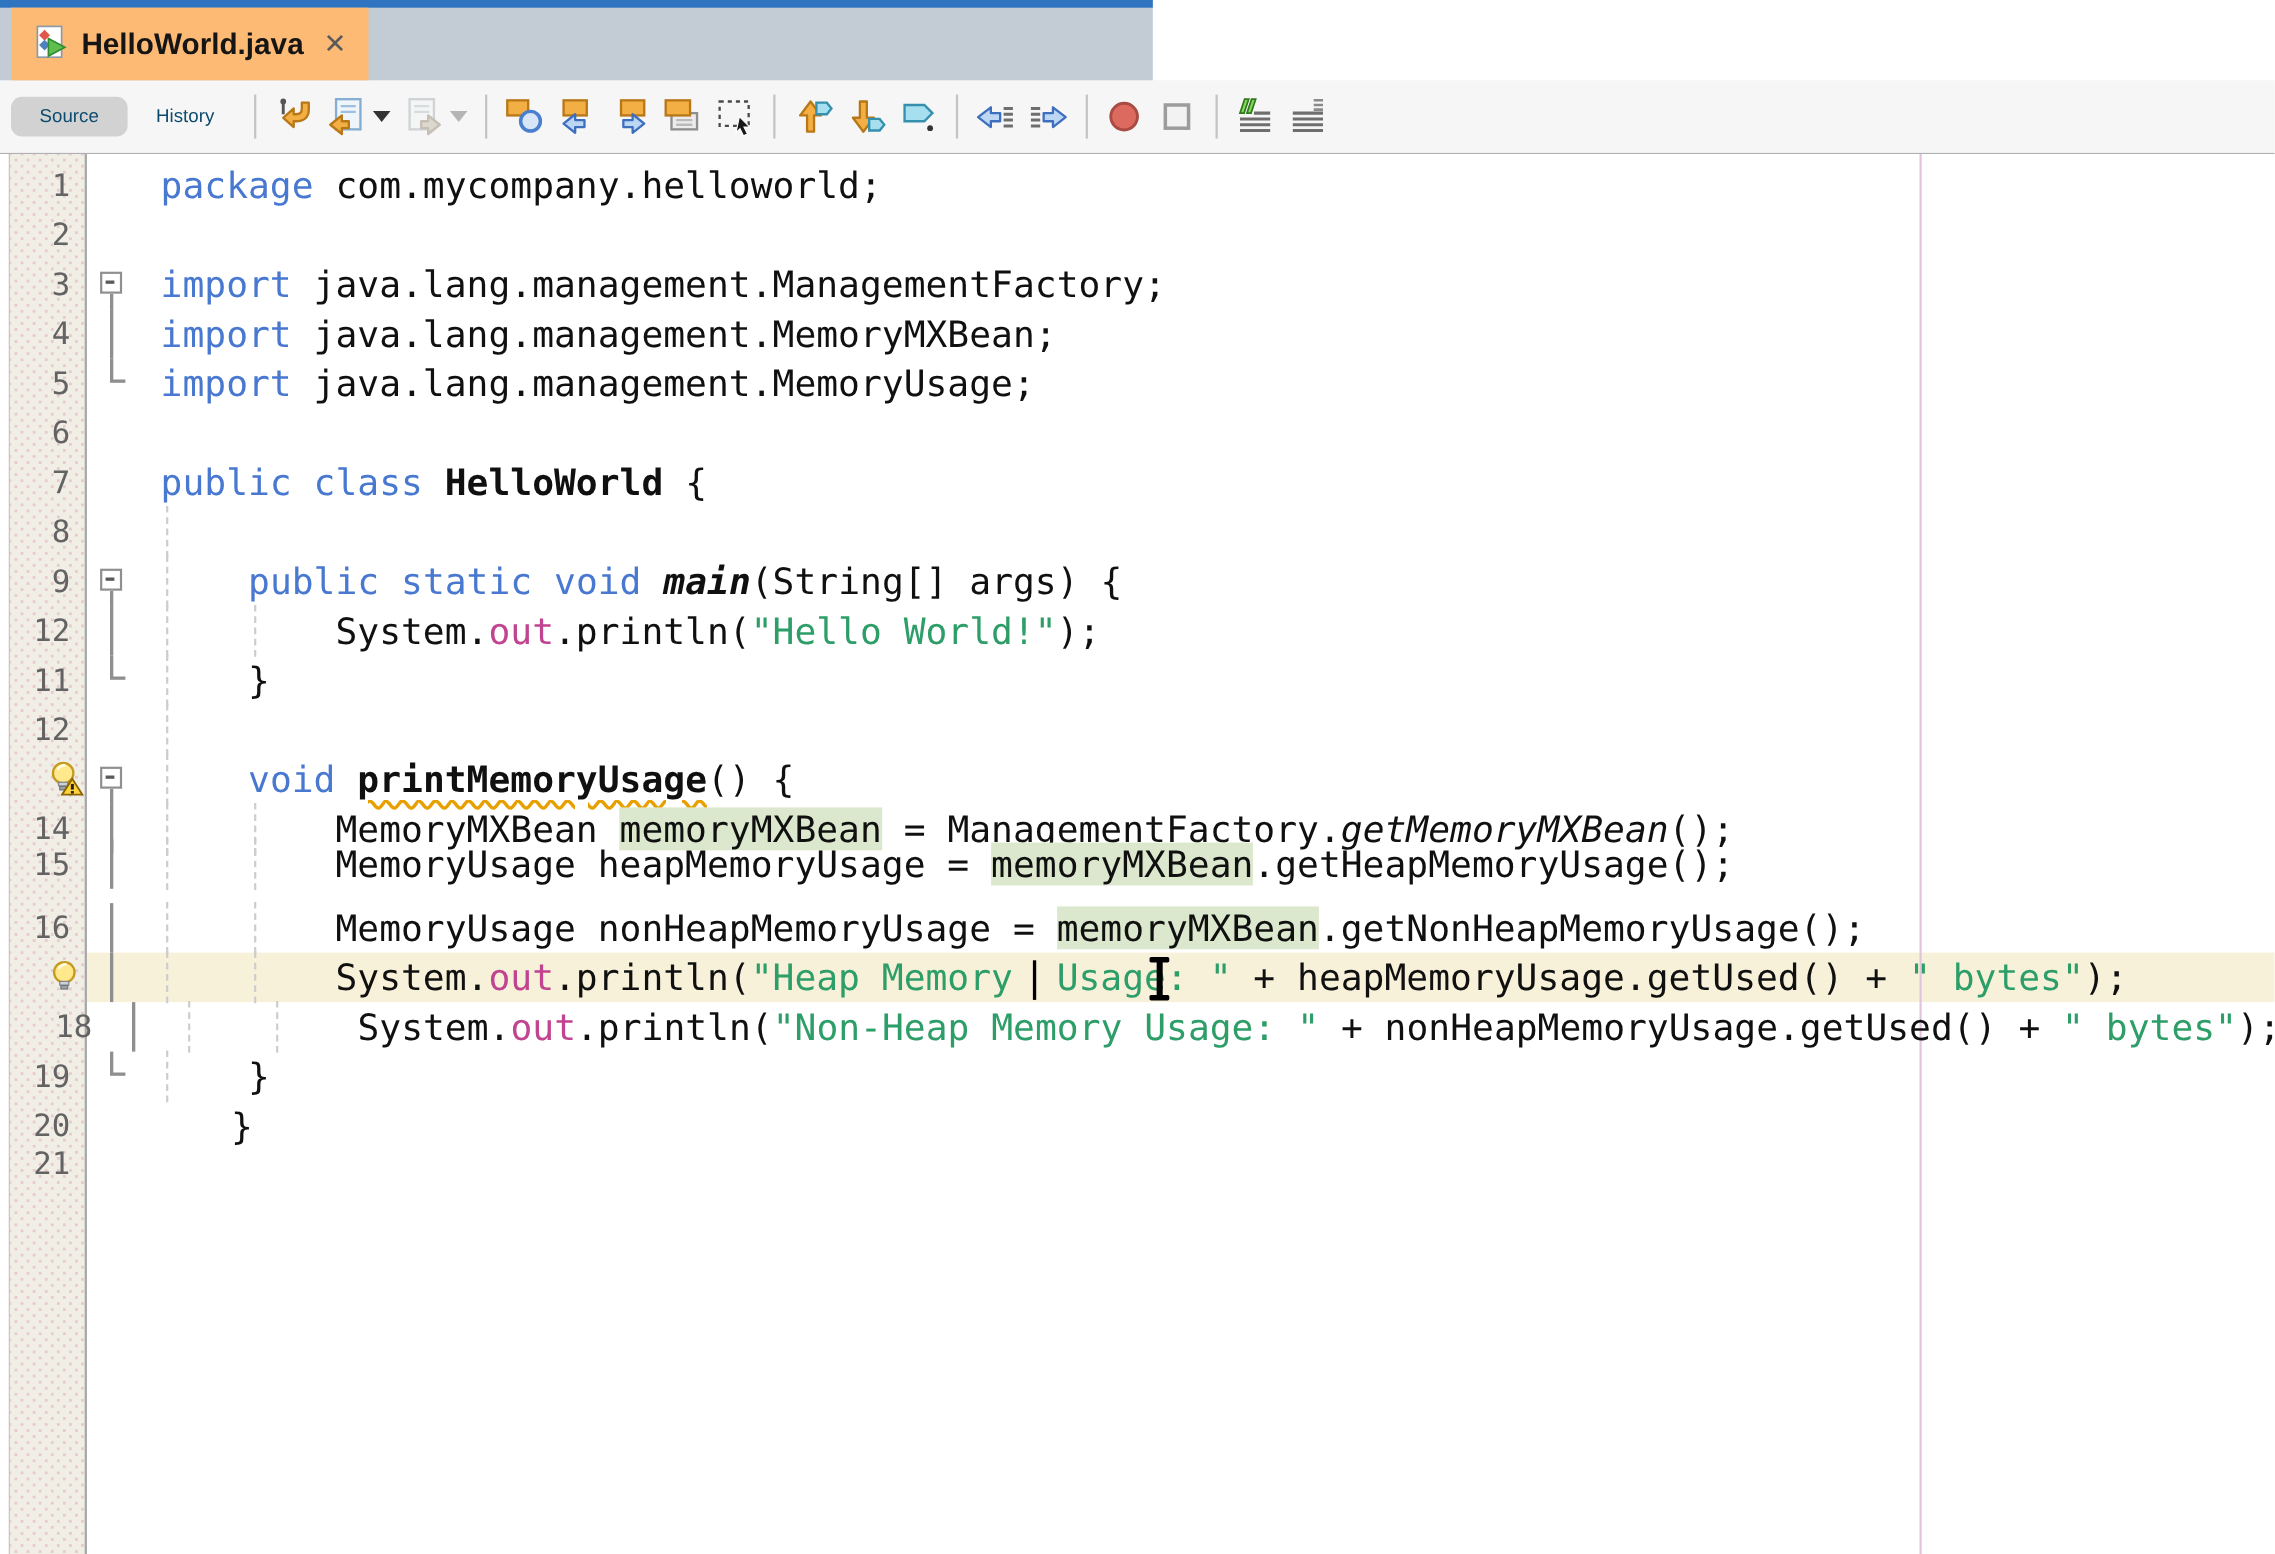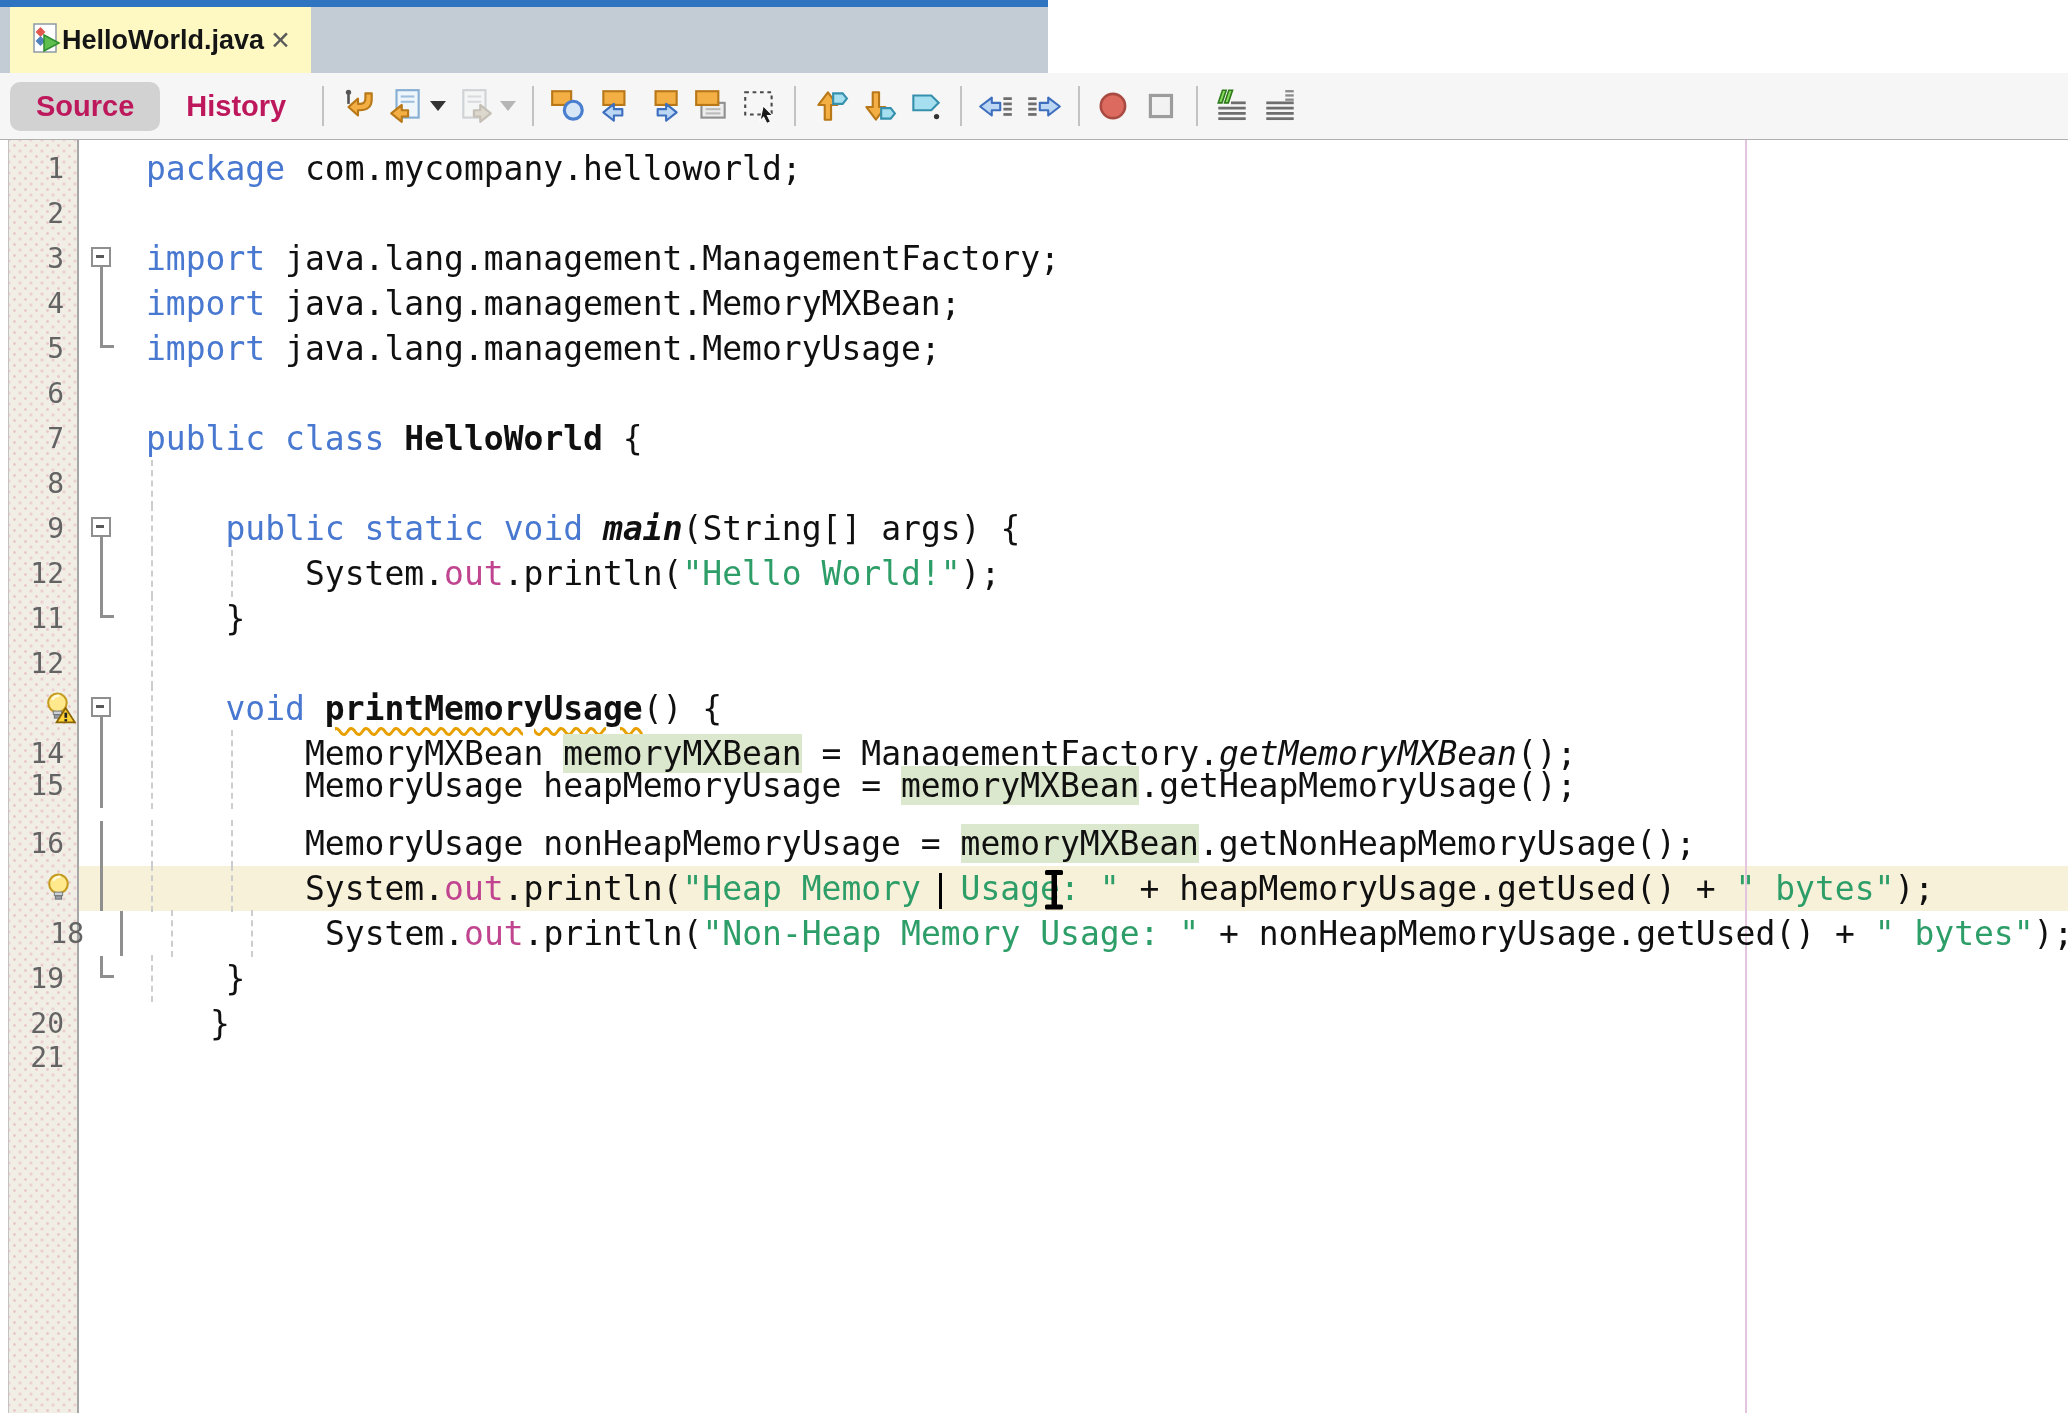--- a/index.html
+++ b/index.html
@@ -1,27 +1,27 @@
 <!DOCTYPE html>
 <html style="--c-accent_blue: #2e74c0; --c-tabstrip_bg: #c3ccd5; --c-keyword: #4878d0; --c-string: #2e9e69; --c-static_field: #c0448f; --c-occurrence_bg: #dce8cd; --c-current_line_bg: #f8f1da; --c-margin_line: #e3c4de; --c-gutter_bg: #f1eee6; --c-line_number: #636363; --c-warning_underline: #e8a000;"><head>
 <meta charset="utf-8">
 <style>
   html,body{margin:0;padding:0;}
   body{width:2068px;height:1413px;overflow:hidden;background:#ffffff;font-family:"Liberation Sans",sans-serif;position:relative;}
 
   
   #tabstrip-row{height:73px;display:flex;background:#ffffff;}
   #tabstrip{width:1048px;background:var(--c-tabstrip_bg,#c3ccd5);border-top:7px solid var(--c-accent_blue,#2e74c0);box-sizing:border-box;display:flex;align-items:stretch;}
-  #file-tab{margin-left:10px;background:#fef9c3;display:flex;align-items:center;padding:0 20px;}
+  #file-tab{margin-left:10px;background:#fdba74;display:flex;align-items:center;gap:12px;padding:0 20px;}
   #file-tab .tab-title{font-size:27px;font-weight:bold;color:#151515;}
   #file-tab .tab-close{font-size:25px;color:#5a5a5a;margin-left:6px;}
 
   
   #toolbar-row{height:66px;background:#f6f6f6;border-bottom:1px solid #b0b0b0;display:flex;align-items:center;padding-left:10px;box-sizing:content-box;}
-  .view-btn{font-size:29px;color:#be185d;padding:8px 26px;border-radius:10px;font-weight:bold;}
+  .view-btn{font-size:17px;color:#0c4a6e;padding:8px 26px;border-radius:10px;}
   .view-btn.selected{background:#d2d2d2;}
   .tb-sep{width:2px;height:40px;background:#c3c3c3;margin:0 10px;flex:none;}
   .tb-btn{width:48px;height:46px;display:flex;align-items:center;justify-content:center;flex:none;}
   .tb-btn.disabled{opacity:.45;filter:grayscale(.8);}
   .dd-arrow{width:0;height:0;border-left:8px solid transparent;border-right:8px solid transparent;border-top:10px solid #333;margin:0 6px 0 0;}
   .dd-arrow.gray{border-top-color:#b5b5b5;}
 
   
   #editor-area{position:relative;height:1273px;background:#ffffff;overflow:hidden;}
   #gutter-bg{position:absolute;left:8px;top:0;bottom:0;width:68px;z-index:1;

